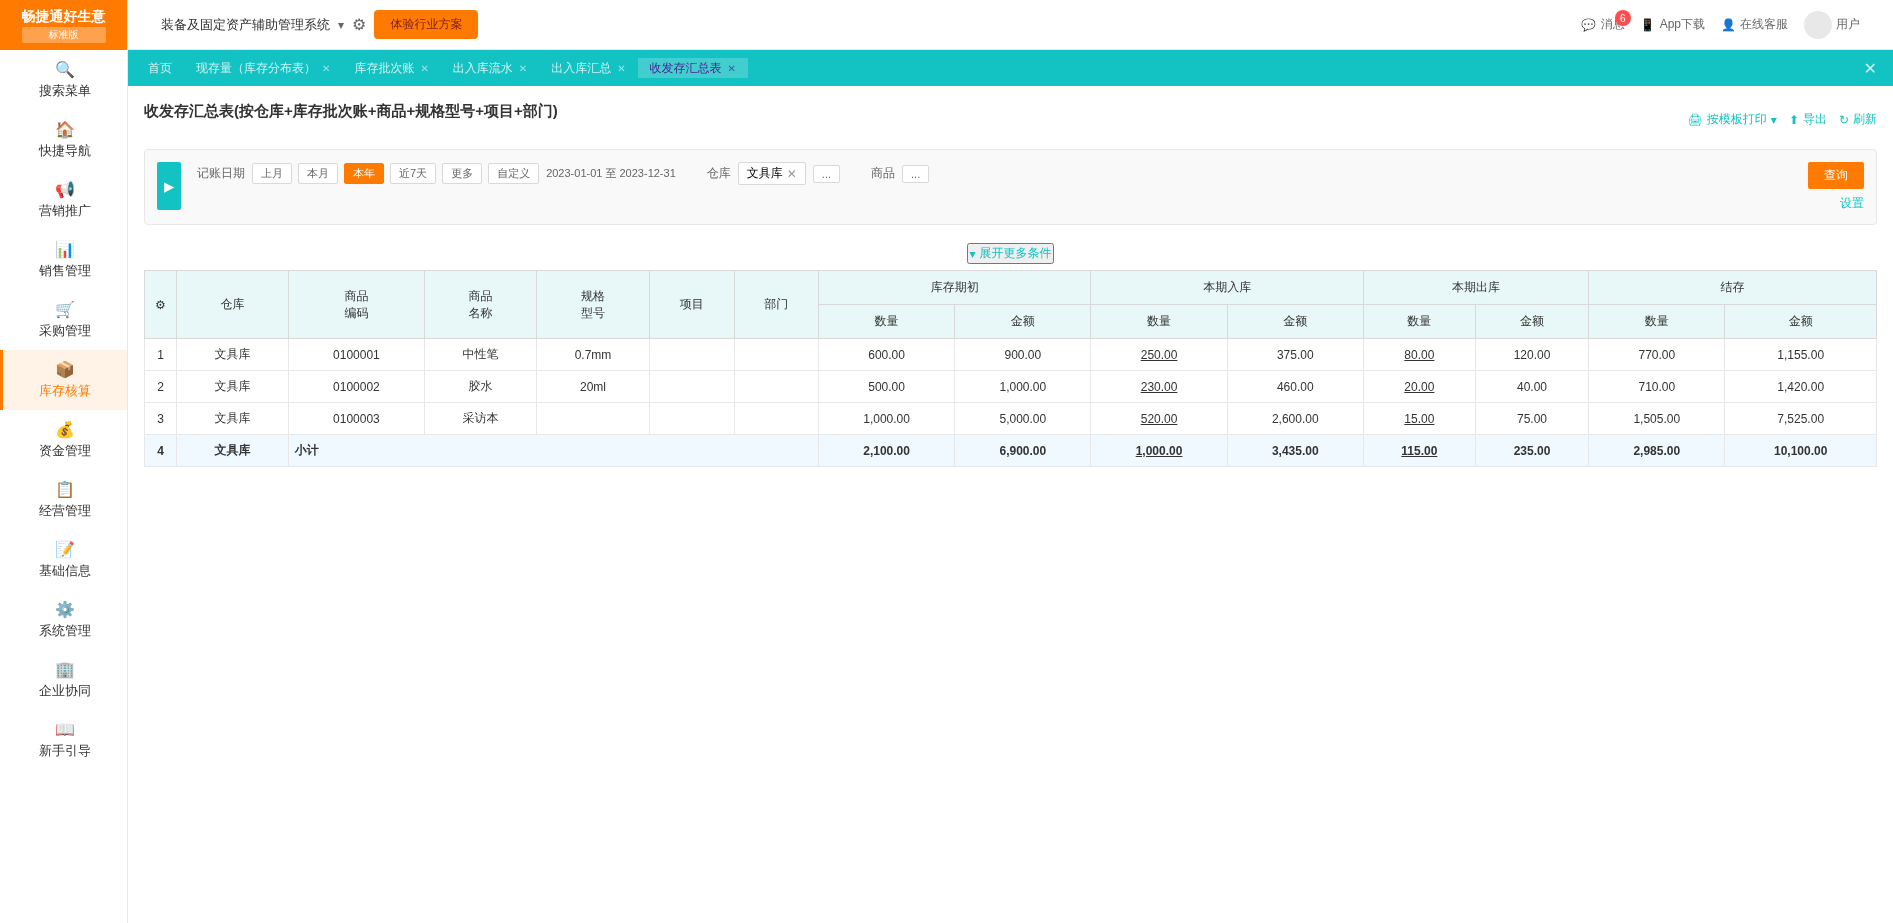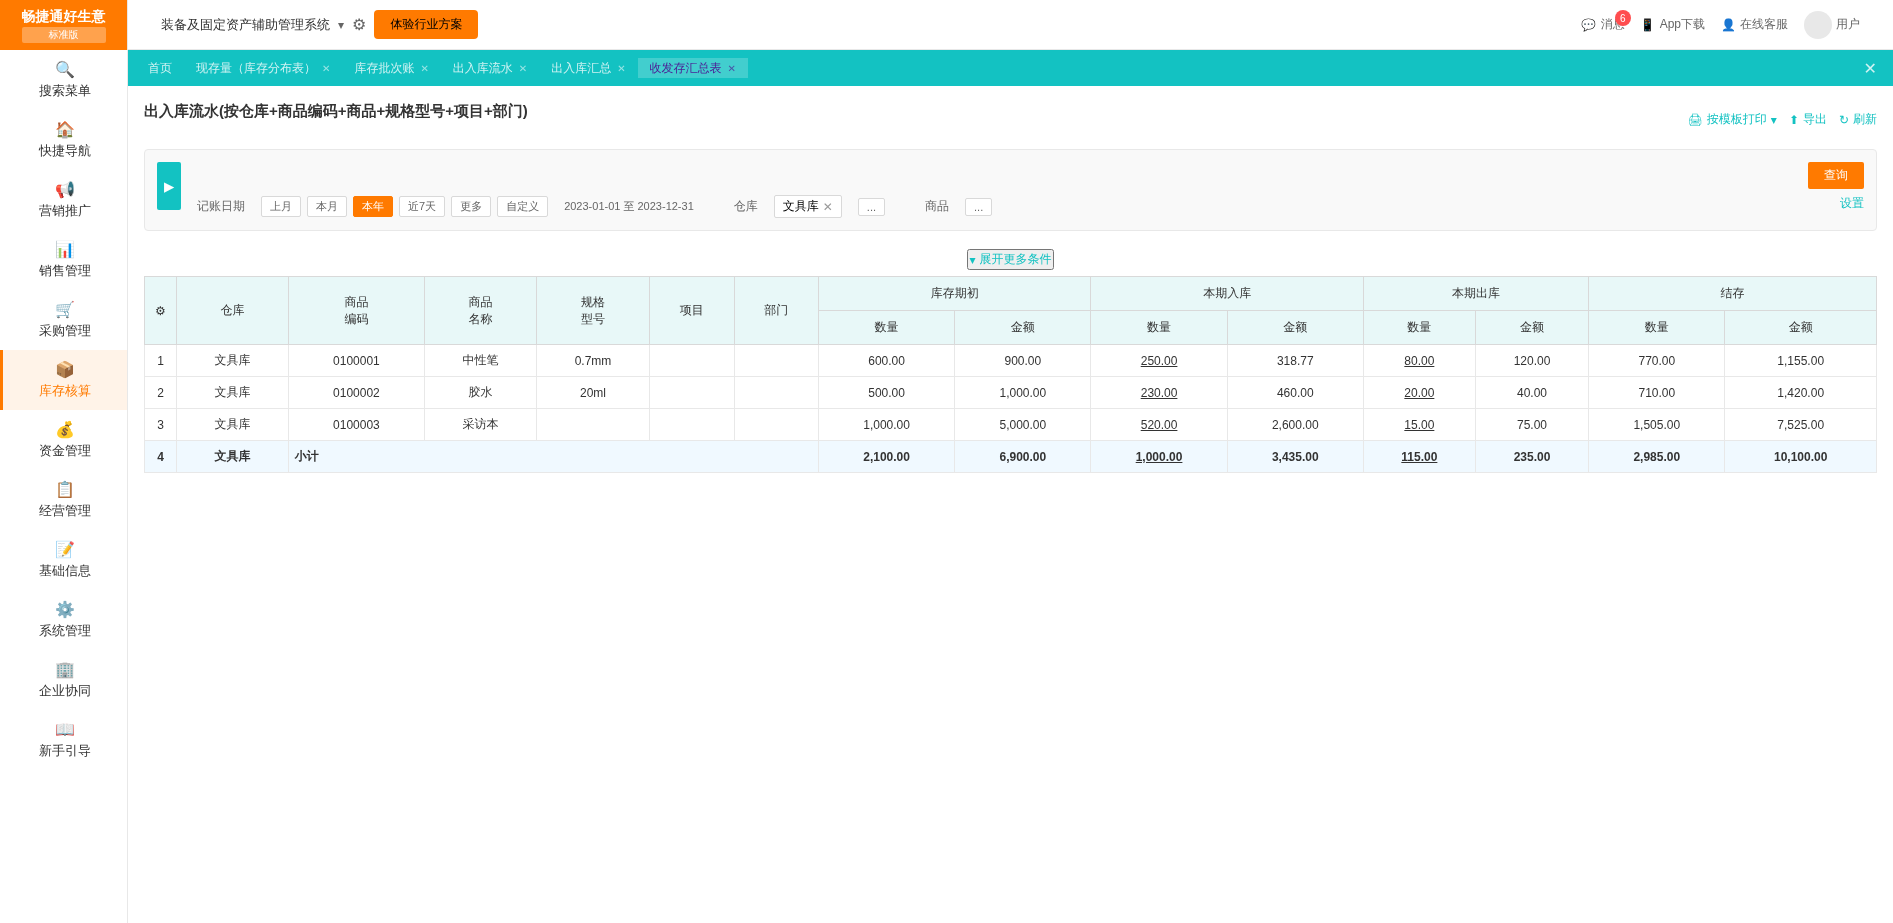--- a/index.html
+++ b/index.html
@@ -17,42 +17,42 @@
 
     
     .main { flex: 1; display: flex; flex-direction: column; overflow: hidden; }
 
     
     .top-header { height: 50px; background: #fff; display: flex; align-items: center; padding: 0 33px; border-bottom: 1px solid #e8e8e8; justify-content: space-between; }
     .top-header-left { display: flex; align-items: center; gap: 8px; }
     .system-title { font-size: 13px; color: #333; }
     .header-dropdown { display: flex; align-items: center; gap: 4px; color: #666; cursor: pointer; }
     .settings-icon { color: #666; cursor: pointer; font-size: 16px; }
-    .trial-btn { background: #ff7a00; color: #000000; border: none; padding: 6px 16px; border-radius: 4px; cursor: pointer; font-size: 12px; }
+    .trial-btn { background: #ff7a00; color: #7f1d1d; border: none; padding: 6px 16px; border-radius: 4px; cursor: pointer; font-size: 12px; }
     .top-header-right { display: flex; align-items: center; gap: 16px; color: #666; font-size: 12px; }
     .header-action { display: flex; align-items: center; gap: 4px; cursor: pointer; position: relative; }
     .badge { background: #ff4d4f; color: #fff; border-radius: 50%; width: 16px; height: 16px; font-size: 10px; display: flex; align-items: center; justify-content: center; position: absolute; top: -6px; right: -6px; }
     .user-avatar { width: 28px; height: 28px; background: #e8e8e8; border-radius: 50%; display: flex; align-items: center; justify-content: center; font-size: 11px; color: #666; }
 
     
     .tabs-bar { background: #13c2c2; display: flex; align-items: center; height: 36px; padding: 0 8px; }
     .tab { padding: 0 12px; height: 20px; display: flex; align-items: center; gap: 6px; cursor: pointer; color: rgba(255,255,255,0.8); font-size: 12px; white-space: nowrap; }
     .tab.active { background: rgba(255,255,255,0.2); color: #4c1d95; }
     .tab-close { font-size: 10px; opacity: 0.7; }
     .tabs-bar-close { margin-left: auto; color: rgba(255,255,255,0.8); cursor: pointer; font-size: 16px; padding: 0 8px; }
 
     
     .page-content { flex: 1; overflow: auto; background: #fff; padding: 16px; }
     .page-title { font-size: 15px; font-weight: bold; color: #333; margin-bottom: 16px; }
 
     
     .filter-bar { display: flex; align-items: flex-start; gap: 16px; padding: 12px; background: #f9f9f9; border: 1px solid #e8e8e8; border-radius: 4px; margin-bottom: 12px; }
     .filter-expand-btn { background: #13c2c2; color: #fff; border: none; width: 24px; height: 48px; border-radius: 2px; cursor: pointer; display: flex; align-items: center; justify-content: center; flex-shrink: 0; }
     .filter-fields { display: flex; flex-direction: column; gap: 8px; flex: 1; }
-    .filter-row { display: flex; align-items: center; gap: 16px; margin-top: 33px; }
+    .filter-row { display: flex; align-items: center; gap: 7px; }
     .filter-label { color: #666; white-space: nowrap; }
     .date-options { display: flex; align-items: center; gap: 6px; }
     .date-btn { border: 1px solid #d9d9d9; background: #fff; padding: 2px 8px; border-radius: 2px; cursor: pointer; font-size: 11px; color: #666; }
     .date-btn.active { background: #ff7a00; color: #fff; border-color: #ff7a00; }
     .date-range { font-size: 11px; color: #666; }
     .warehouse-tag { display: flex; align-items: center; gap: 4px; background: #fff; border: 1px solid #d9d9d9; padding: 2px 8px; border-radius: 2px; }
     .tag-close { cursor: pointer; color: #999; }
     .filter-actions { display: flex; flex-direction: column; gap: 6px; align-items: flex-end; }
     .query-btn { background: #ff7a00; color: #fff; border: none; padding: 5px 16px; border-radius: 2px; cursor: pointer; font-size: 12px; margin-left: 36px; }
     .settings-link { color: #13c2c2; cursor: pointer; font-size: 12px; }
@@ -190,21 +190,21 @@
           <span>收发存汇总表</span>
           <span class="tab-close">✕</span>
         </div>
       </div>
     <span class="tabs-bar-close">✕</span>
   </div>
 
   <div class="page-content">
 
     <div style="display:flex;align-items:center;justify-content:space-between;margin-bottom:12px;">
-      <div class="page-title">出入库流水(按仓库+商品编码+商品+规格型号+项目+部门)</div>
+      <div class="page-title">收发存汇总表(按仓库+库存批次账+商品+规格型号+项目+部门)</div>
       <div style="display:flex;align-items:center;gap:12px;">
         <button class="toolbar-btn">
           <span>🖨</span>
           <span>按模板打印</span>
           <span>▾</span>
         </button>
         <button class="toolbar-btn">
           <span>⬆</span>
           <span>导出</span>
         </button>
@@ -285,21 +285,21 @@
     <td>1</td>
     <td>文具库</td>
     <td>0100001</td>
     <td>中性笔</td>
     <td>0.7mm</td>
     <td></td>
     <td></td>
     <td>600.00</td>
     <td>900.00</td>
     <td class="link-text">250.00</td>
-    <td>318.77</td>
+    <td>375.00</td>
     <td class="link-text">80.00</td>
     <td>120.00</td>
     <td>770.00</td>
     <td>1,155.00</td>
   </tr>
           <tr>
     <td>2</td>
     <td>文具库</td>
     <td>0100002</td>
     <td>胶水</td>

